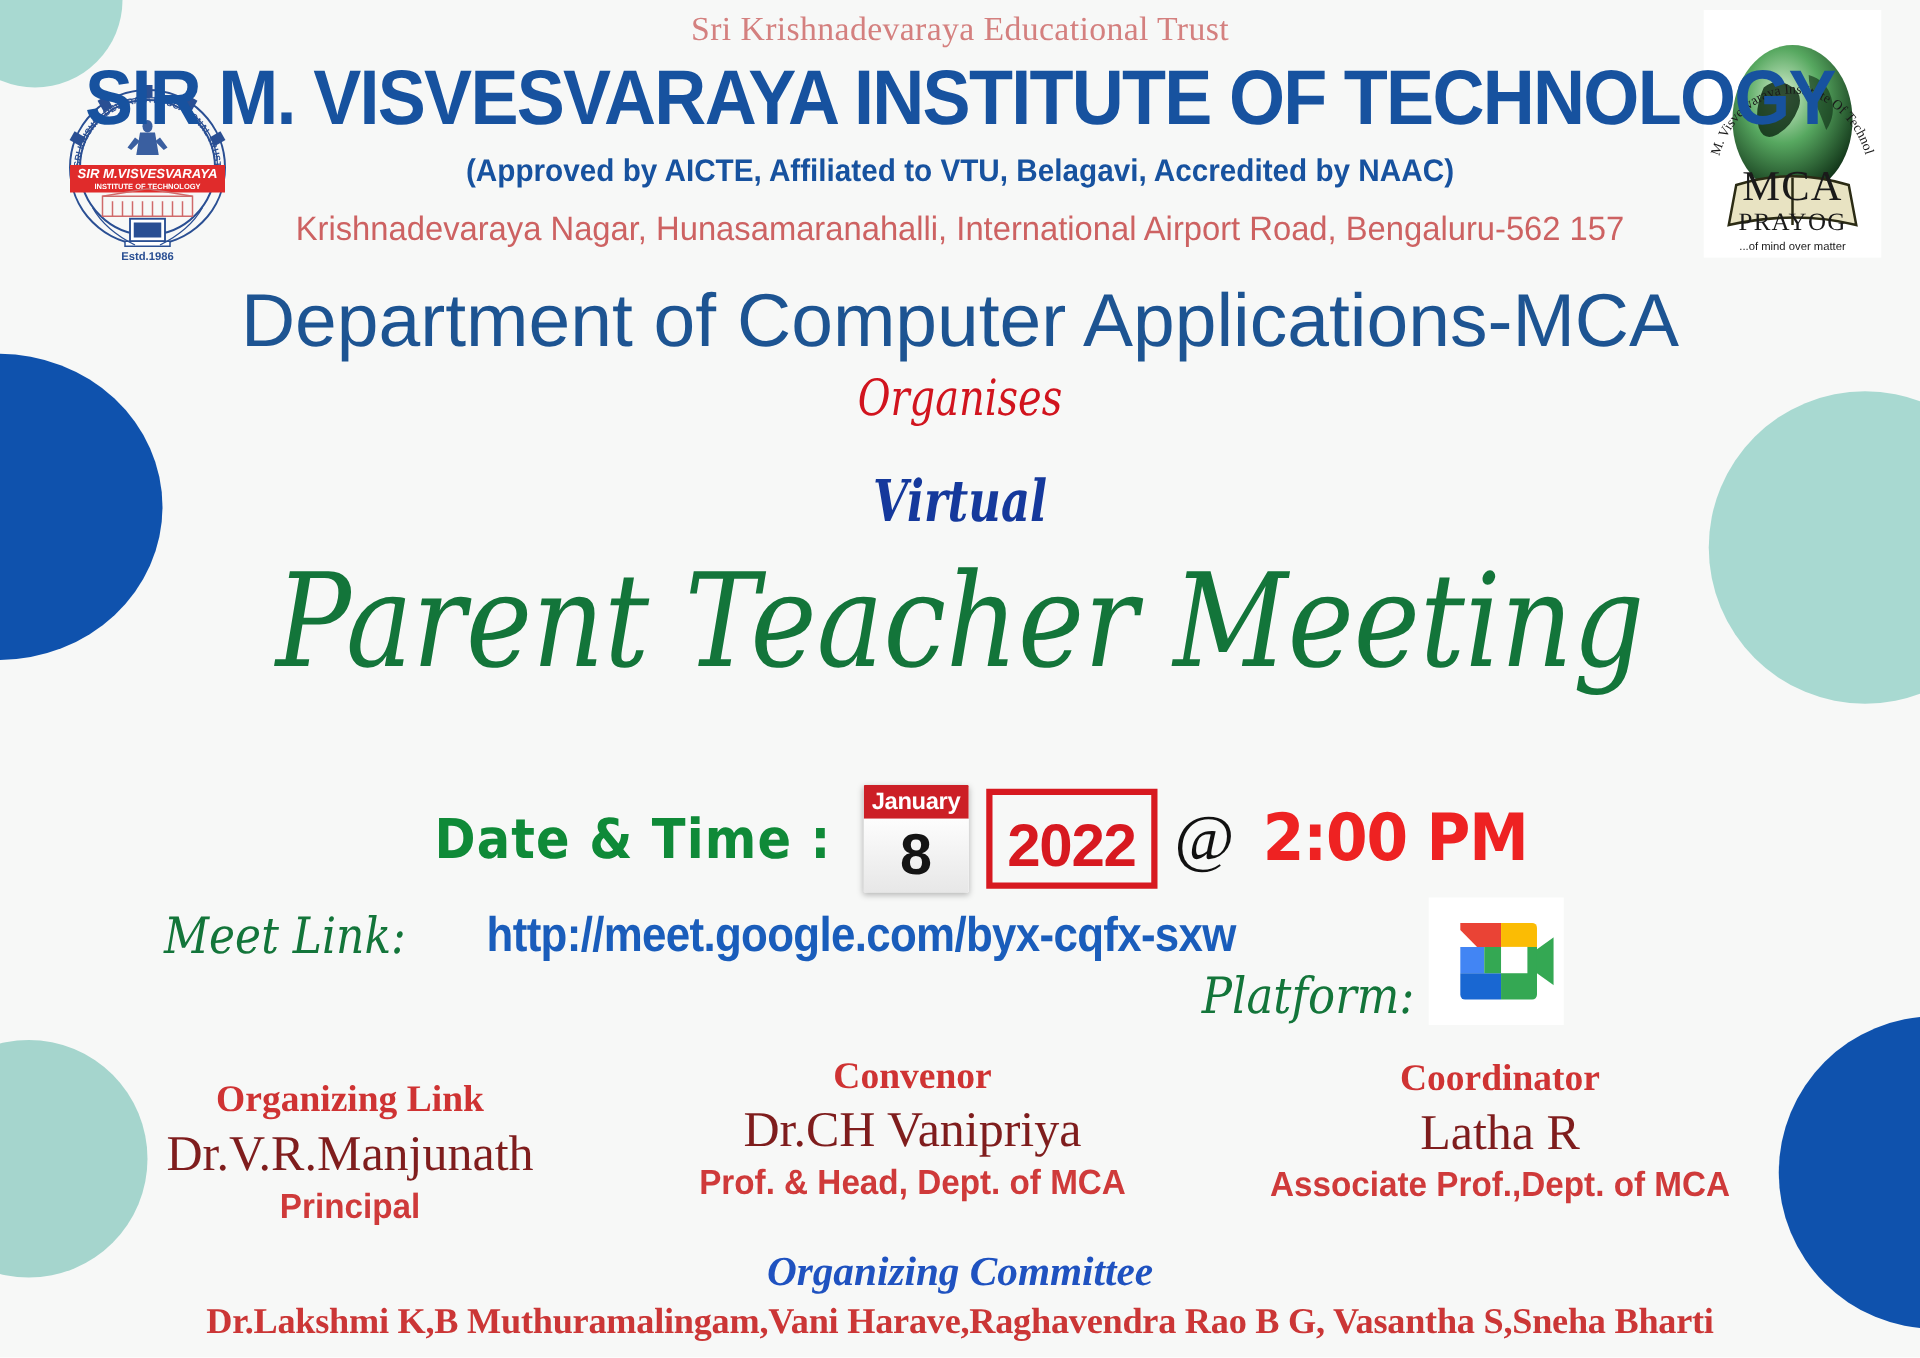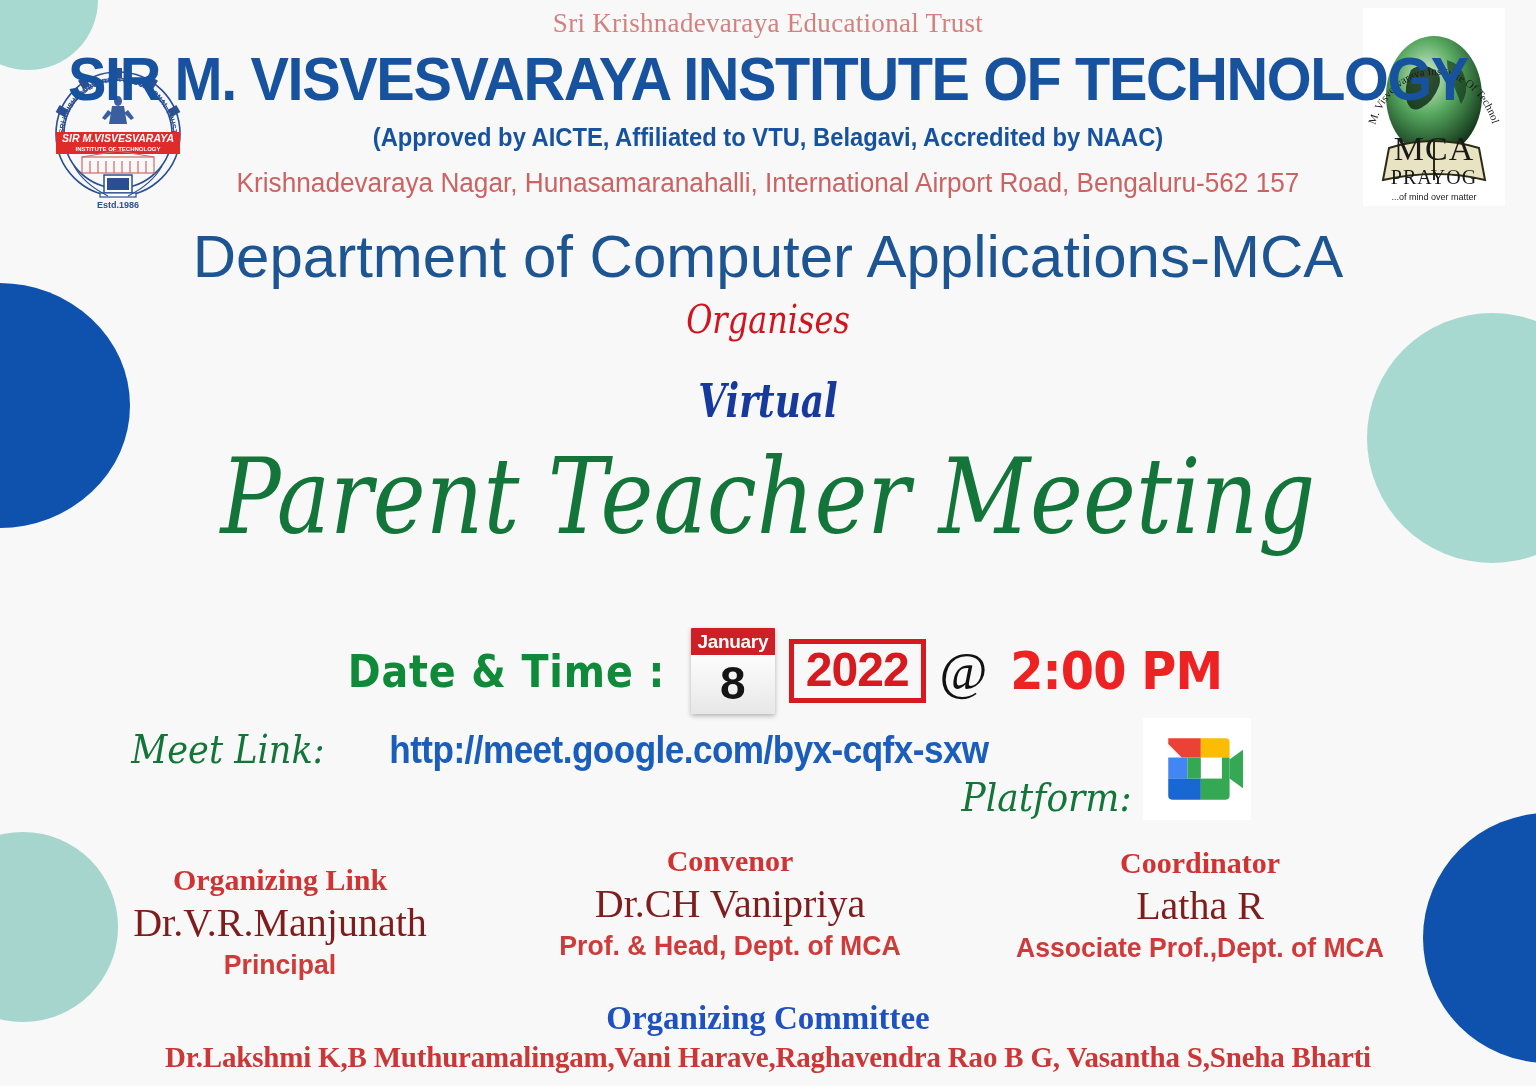--- a/index.html
+++ b/index.html
@@ -150,21 +150,21 @@
     background: linear-gradient(#fdfdfd, #e7e7e7);
     color: #141414;
     font-family: "Liberation Sans", sans-serif;
     font-weight: bold;
     font-size: 46px;
     display: flex; align-items: center; justify-content: center;
     padding-bottom: 4px;
   }
   #year-stamp {
     border: 5px solid #d71920;
-    padding: 2px 12px 4px;
+    padding: 18px 12px 4px;
     color: #d71920;
     font-family: "Liberation Sans", sans-serif;
     font-weight: bold;
     font-size: 48px;
     letter-spacing: -1px;
     line-height: 1;
     margin-left: 6px;
   }
   #at-symbol {
     font-family: "Liberation Serif", serif;
@@ -177,21 +177,21 @@
     font-weight: bold;
     font-size: 52px;
     color: #ee2222;
     letter-spacing: -1px;
     transform: scaleX(0.92);
   }
 
   
   #meetlink-row {
     position: absolute; top: 726px; left: 118px;
-    display: flex; align-items: flex-end; gap: 18px;
+    display: flex; align-items: center; gap: 18px;
   }
   #meetlink-label {
     font-family: "DejaVu Serif", serif;
     font-style: italic;
     font-size: 40px;
     color: #13753a;
     transform: scaleX(0.88);
   }
   #meetlink-url {
     font-family: "Liberation Sans Narrow", "Liberation Sans", sans-serif;
@@ -246,20 +246,21 @@
     color: #cf3a3a;
     transform: scaleX(0.95);
     line-height: 1.2;
   }
 
   
   #committee-title {
     position: absolute; top: 1000px; left: 0; width: 100%;
     text-align: center;
     font-family: "Liberation Serif", serif;
+    font-style: italic;
     font-weight: bold;
     font-size: 33px;
     color: #1f52c0;
   }
   #committee-names {
     position: absolute; top: 1041px; left: 0; width: 100%;
     text-align: center;
     font-family: "Liberation Serif", serif;
     font-weight: bold;
     font-size: 29px;

